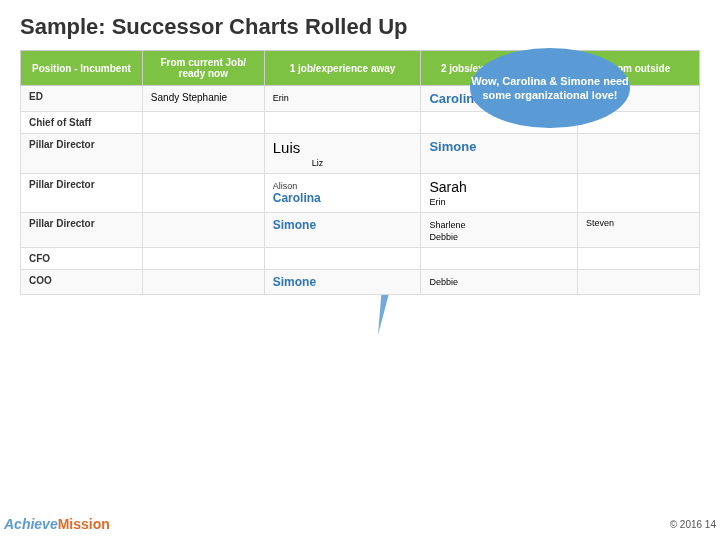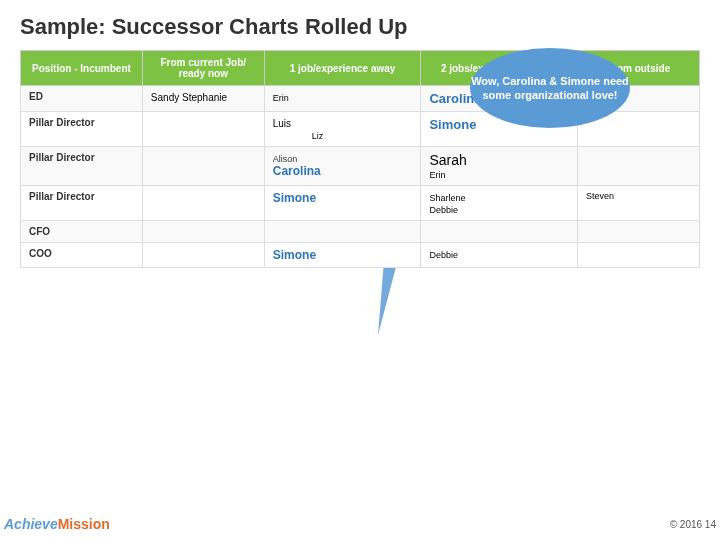--- a/index.html
+++ b/index.html
@@ -180,23 +180,30 @@
     </thead>
     <tbody id="table-body">
     <tr>
           <td class="position-cell">ED</td>
           <td><span style="font-size: 10px;">Sandy Stephanie</span></td>
           <td><span style="font-size: 9px;">Erin</span></td>
           <td><span class="cell-bold-big">Carolina</span></td>
           <td style="font-size: 9px;"></td>
         </tr>
         <tr>
+          <td class="position-cell">Chief of Staff</td>
+          <td></td>
+          <td></td>
+          <td></td>
+          <td style="font-size: 9px;"></td>
+        </tr>
+        <tr>
           <td class="position-cell">Pillar Director</td>
           <td></td>
-          <td><span style="font-size: 10px;">Luis</span><br><span style="font-size: 9px; padding-left: 39px;">Liz</span></td>
+          <td><span style="font-size: 15px;">Luis</span><br><span style="font-size: 9px; padding-left: 39px;">Liz</span></td>
           <td><span class="cell-bold-big">Simone</span></td>
           <td style="font-size: 9px;"></td>
         </tr>
         <tr>
           <td class="position-cell">Pillar Director</td>
           <td></td>
           <td><span class="cell-small-name">Alison</span><br><span class="cell-bold-medium">Carolina</span></td>
           <td><span style="font-size: 14px;">Sarah</span><br><span style="font-size: 9px;">Erin</span></td>
           <td style="font-size: 9px;"></td>
         </tr>

